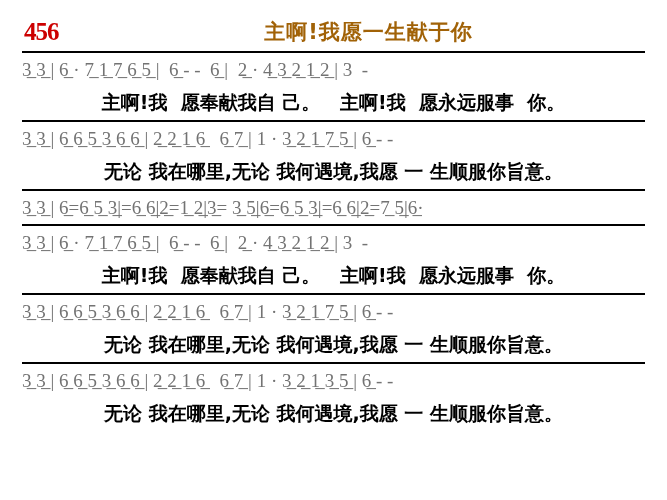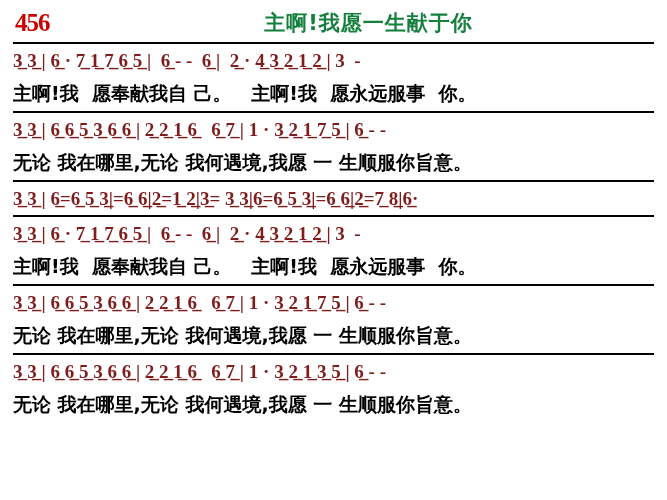--- a/index.html
+++ b/index.html
@@ -11,21 +11,21 @@
     height: 500px;
     background: #ffffff;
     font-family: "Liberation Serif", serif;
     overflow: hidden;
   }
   .page {
     position: relative;
     width: 667px;
     height: 500px;
     box-sizing: border-box;
-    padding: 7px;
+    padding: 16px;
   }
   
   .header {
     position: relative;
     height: 34px;
     display: flex;
     align-items: flex-start;
     padding: 2px 8px 0 8px;
     box-sizing: border-box;
   }
@@ -38,21 +38,21 @@
     line-height: 28px;
     width: 70px;
     text-align: left;
   }
   .title {
     flex: 1;
     text-align: center;
     font-family: "DejaVu Sans", sans-serif;
     font-size: 21px;
     font-weight: bold;
-    color: #15803d;
+    color: #a16207;
     line-height: 28px;
     letter-spacing: 1px;
   }
   .key-sig {
     width: 150px;
     text-align: right;
     font-family: "Liberation Serif", serif;
     font-size: 17px;
     color: #000;
     line-height: 30px;
@@ -69,38 +69,39 @@
   .score {
     padding: 0 6px;
   }
   .system {
     margin: 0;
   }
   .notation-line {
     position: relative;
     font-family: "Liberation Serif", serif;
     font-size: 19px;
-    font-weight: bold;
-    color: #7f1d1d;
+    font-weight: normal;
+    color: #737373;
     height: 30px;
     line-height: 30px;
     white-space: pre;
     letter-spacing: 0px;
     overflow: hidden;
   }
   .lyric-line {
     font-family: "DejaVu Sans", sans-serif;
     font-size: 19px;
     font-weight: bold;
     color: #000;
     height: 34px;
     line-height: 34px;
     white-space: pre;
     overflow: hidden;
     letter-spacing: 0px;
+    text-align: center;
   }
   .divider {
     height: 0;
     border-top: 2px solid #000;
     margin: 1px 0 2px 0;
   }
 </style>
 </head>
 <body>
 
@@ -123,21 +124,21 @@
     <div class="divider"></div>
 
     <div class="system">
       <div class="notation-line">3̲ 3̲ | 6̲ 6̲ 5̲ 3̲ 6̲ 6̲ | 2̲ 2̲ 1̲ 6̲   6̲ 7̲ | 1 · 3̲ 2̲ 1̲ 7̲ 5̲ | 6̲ - -</div>
       <div class="lyric-line">无论 我在哪里,无论 我何遇境,我愿 一 生顺服你旨意。</div>
     </div>
 
     <div class="divider"></div>
 
     <div class="system">
-      <div class="notation-line">3̲ 3̲ | 6̲=6̲ 5̲ 3̲|=6̲ 6̲|2̲=1̲ 2̲|3̲= 3̲ 3̲|6̲=6̲ 5̲ 3̲|=6̲ 6̲|2̲=7̲ 8̲|6̲·</div>
+      <div class="notation-line">3̲ 3̲ | 6̲=6̲ 5̲ 3̲|=6̲ 6̲|2̲=1̲ 2̲|3̲= 3̲ 5̲|6̲=6̲ 5̲ 3̲|=6̲ 6̲|2̲=7̲ 5̲|6̲·</div>
     </div>
 
     <div class="divider"></div>
 
     <div class="system">
       <div class="notation-line">3̲ 3̲ | 6̲ · 7̲ 1̲ 7̲ 6̲ 5̲ |  6̲ - -  6̲ |  2̲ · 4̲ 3̲ 2̲ 1̲ 2̲ | 3  - </div>
       <div class="lyric-line">主啊!我  愿奉献我自 己。   主啊!我  愿永远服事  你。</div>
     </div>
 
     <div class="divider"></div>

